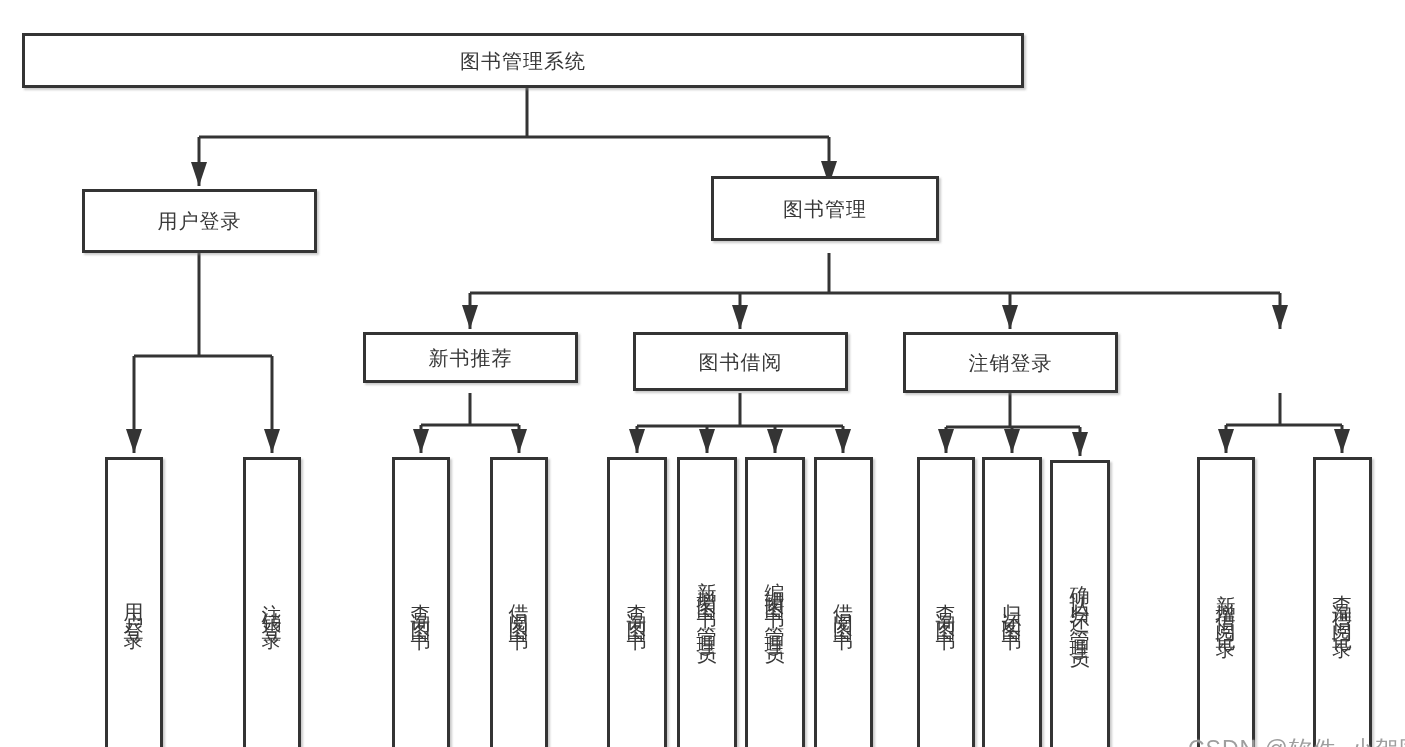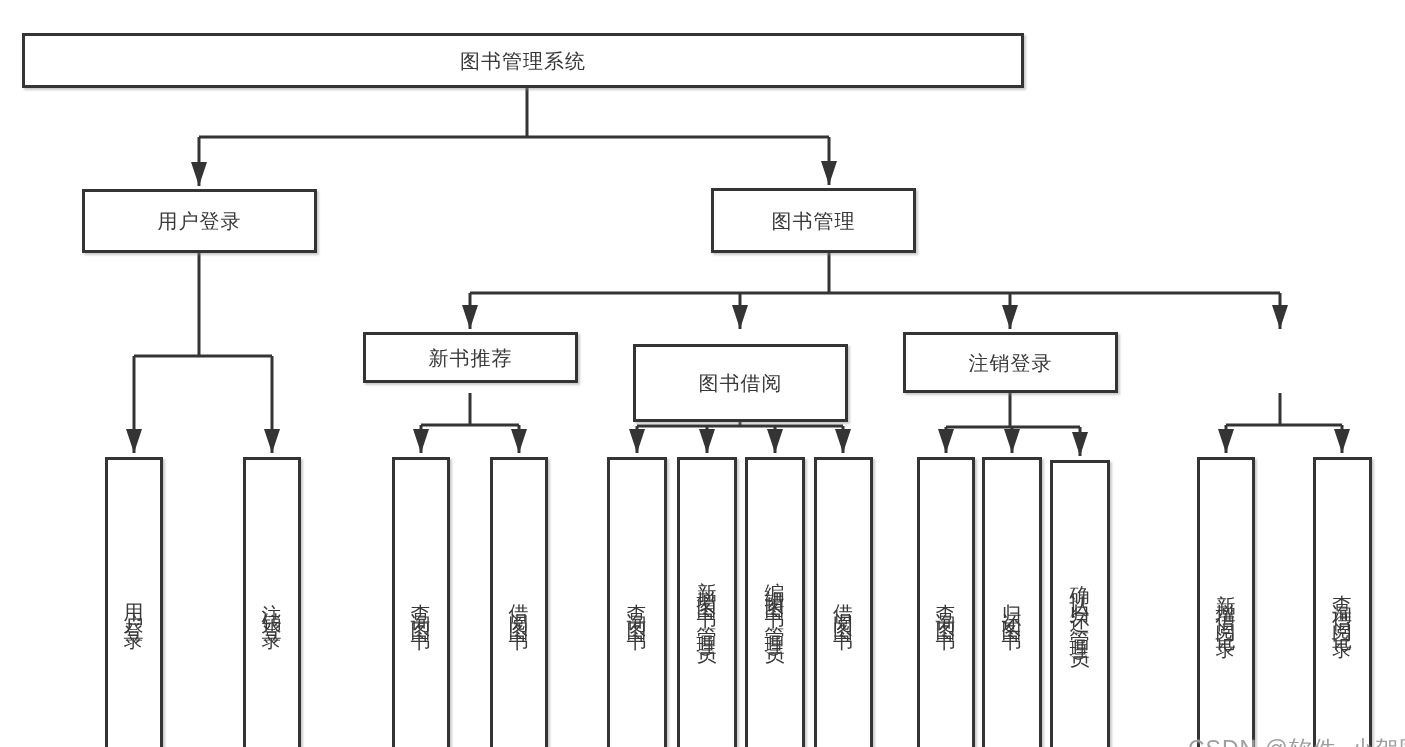--- a/index.html
+++ b/index.html
@@ -89,28 +89,28 @@
     </g>
   </svg>
 
   <div class="box hbox" style="left:22px;top:13px;width:1002px;height:55px;">
     <span>图书管理系统</span>
   </div>
 
   <div class="box hbox" style="left:82px;top:169px;width:235px;height:64px;">
     <span>用户登录</span>
   </div>
-  <div class="box hbox" style="left:711px;top:168px;width:205px;height:65px;">
+  <div class="box hbox" style="left:711px;top:156px;width:228px;height:65px;">
     <span>图书管理</span>
   </div>
 
   <div class="box hbox" style="left:363px;top:312px;width:215px;height:51px;">
     <span>新书推荐</span>
   </div>
-  <div class="box hbox" style="left:633px;top:324px;width:215px;height:78px;text-align:center;">
+  <div class="box hbox" style="left:633px;top:312px;width:215px;height:59px;text-align:center;">
     <span>图书借阅</span>
   </div>
   <div class="box hbox" style="left:903px;top:312px;width:215px;height:61px;">
     <span>注销登录</span>
   </div>
 
   <div class="box vbox" style="left:105px;top:437px;width:58px;height:298px;">
     <span>用户登录</span>
   </div>
   <div class="box vbox" style="left:243px;top:437px;width:58px;height:298px;">

